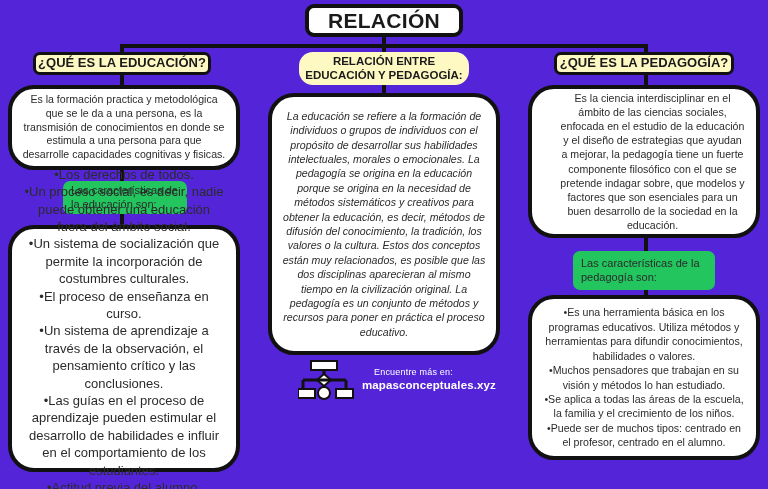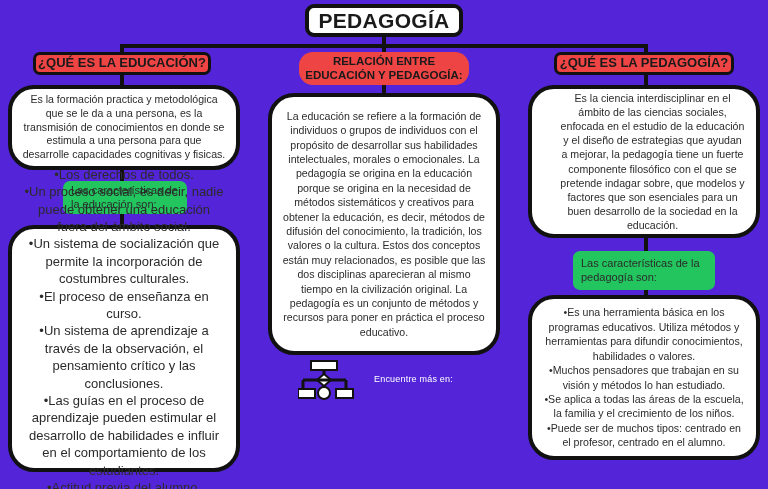--- a/index.html
+++ b/index.html
@@ -32,21 +32,21 @@
     color: #1a1a1a;
     font-weight: bold;
     letter-spacing: .3px;
     display: flex;
     align-items: center;
     justify-content: center;
   }
 
   .head-box {
     position: absolute;
-    background: #ef4444;
+    background: #fef9c3;
     border: 3px solid #111111;
     border-radius: 7px;
     text-align: center;
     color: #1a1a1a;
     font-weight: bold;
     display: flex;
     align-items: center;
     justify-content: center;
     line-height: 1.15;
   }
@@ -113,21 +113,21 @@
   <div class="line" style="left:120px; top:168px; width:4px; height:14px;"></div>
   <div class="line" style="left:120px; top:212px; width:4px; height:14px;"></div>
 
   <div class="line" style="left:382px; top:84px; width:4px; height:10px;"></div>
 
   <div class="line" style="left:644px; top:74px; width:4px; height:12px;"></div>
   <div class="line" style="left:644px; top:237px; width:4px; height:14px;"></div>
   <div class="line" style="left:644px; top:282px; width:4px; height:14px;"></div>
 
   <div class="title-box" style="left:305px; top:4px; width:158px; height:33px; font-size:21px;">
-    <span class="txt">PEDAGOGÍA</span>
+    <span class="txt">RELACIÓN</span>
   </div>
 
   <div class="head-box" style="left:33px; top:52px; width:178px; height:23px; font-size:13px;">
     <span class="txt">¿QUÉ ES LA EDUCACIÓN?</span>
   </div>
 
   <div class="body-box" style="left:8px; top:85px; width:232px; height:85px; font-size:10.6px; line-height:1.32;">
     <span class="txt">Es la formación practica y metodológica que se le da a una persona, es la transmisión de conocimientos en donde se estimula a una persona para que desarrolle capacidades cognitivas y fisicas.</span>
   </div>
 
@@ -145,41 +145,42 @@
 •Las guías en el proceso de aprendizaje pueden estimular el desarrollo de habilidades e influir en el comportamiento de los estudiantes.
 •Actitud previa del alumno.
 •Formas de promover la democracia participativa.</span>
   </div>
 
   <div class="head-box plain" style="left:299px; top:52px; width:170px; height:33px; font-size:11.5px;">
     <span class="txt">RELACIÓN ENTRE
 EDUCACIÓN Y PEDAGOGÍA:</span>
   </div>
 
-  <div class="body-box" style="left:268px; top:93px; width:232px; height:262px; font-size:10.6px; line-height:1.36;">
+  <div class="body-box" style="left:268px; top:93px; width:232px; height:262px; font-size:10.6px; line-height:1.36;font-style:italic;">
     <span class="txt">La educación se refiere a la formación de individuos o grupos de individuos con el propósito de desarrollar sus habilidades intelectuales, morales o emocionales. La pedagogía se origina en la educación porque se origina en la necesidad de métodos sistemáticos y creativos para obtener la educación, es decir, métodos de difusión del conocimiento, la tradición, los valores o la cultura. Estos dos conceptos están muy relacionados, es posible que las dos disciplinas aparecieran al mismo tiempo en la civilización original. La pedagogía es un conjunto de métodos y recursos para poner en práctica el proceso educativo.</span>
   </div>
 
   <div id="watermark">
     <div id="wm-icon">
       <svg width="56" height="40" viewBox="0 0 56 40" xmlns="http://www.w3.org/2000/svg">
         <rect x="13" y="1" width="26" height="9" fill="#ffffff" stroke="#111111" stroke-width="2"></rect>
         <line x1="26" y1="10" x2="26" y2="15" stroke="#111111" stroke-width="3"></line>
         <polygon points="26,14 33,20 26,26 19,20" fill="#ffffff" stroke="#111111" stroke-width="2"></polygon>
         <line x1="5" y1="20" x2="48" y2="20" stroke="#111111" stroke-width="3"></line>
         <line x1="5" y1="20" x2="5" y2="29" stroke="#111111" stroke-width="3"></line>
         <line x1="48" y1="20" x2="48" y2="29" stroke="#111111" stroke-width="3"></line>
         <line x1="26" y1="26" x2="26" y2="29" stroke="#111111" stroke-width="3"></line>
         <rect x="0" y="29" width="17" height="9" fill="#ffffff" stroke="#111111" stroke-width="2"></rect>
         <circle cx="26" cy="33" r="6" fill="#ffffff" stroke="#111111" stroke-width="2"></circle>
         <rect x="38" y="29" width="17" height="9" fill="#ffffff" stroke="#111111" stroke-width="2"></rect>
       </svg>
     </div>
     <div id="wm-text">
       <div class="wm-l1">Encuentre más en:</div>
+      <div class="wm-l2">mapasconceptuales.xyz</div>
     </div>
   </div>
 
   <div class="head-box" style="left:554px; top:52px; width:180px; height:23px; font-size:13px;">
     <span class="txt">¿QUÉ ES LA PEDAGOGÍA?</span>
   </div>
 
   <div class="body-box" style="left:528px; top:85px; width:232px; height:153px; font-size:10.6px; line-height:1.34;padding-left:27px;">
     <span class="txt">Es la ciencia interdisciplinar en el ámbito de las ciencias sociales, enfocada en el estudio de la educación y el diseño de estrategias que ayudan a mejorar, la pedagogía tiene un fuerte componente filosófico con el que se pretende indagar sobre, que modelos y factores que son esenciales para un buen desarrollo de la sociedad en la educación.</span>
   </div>

